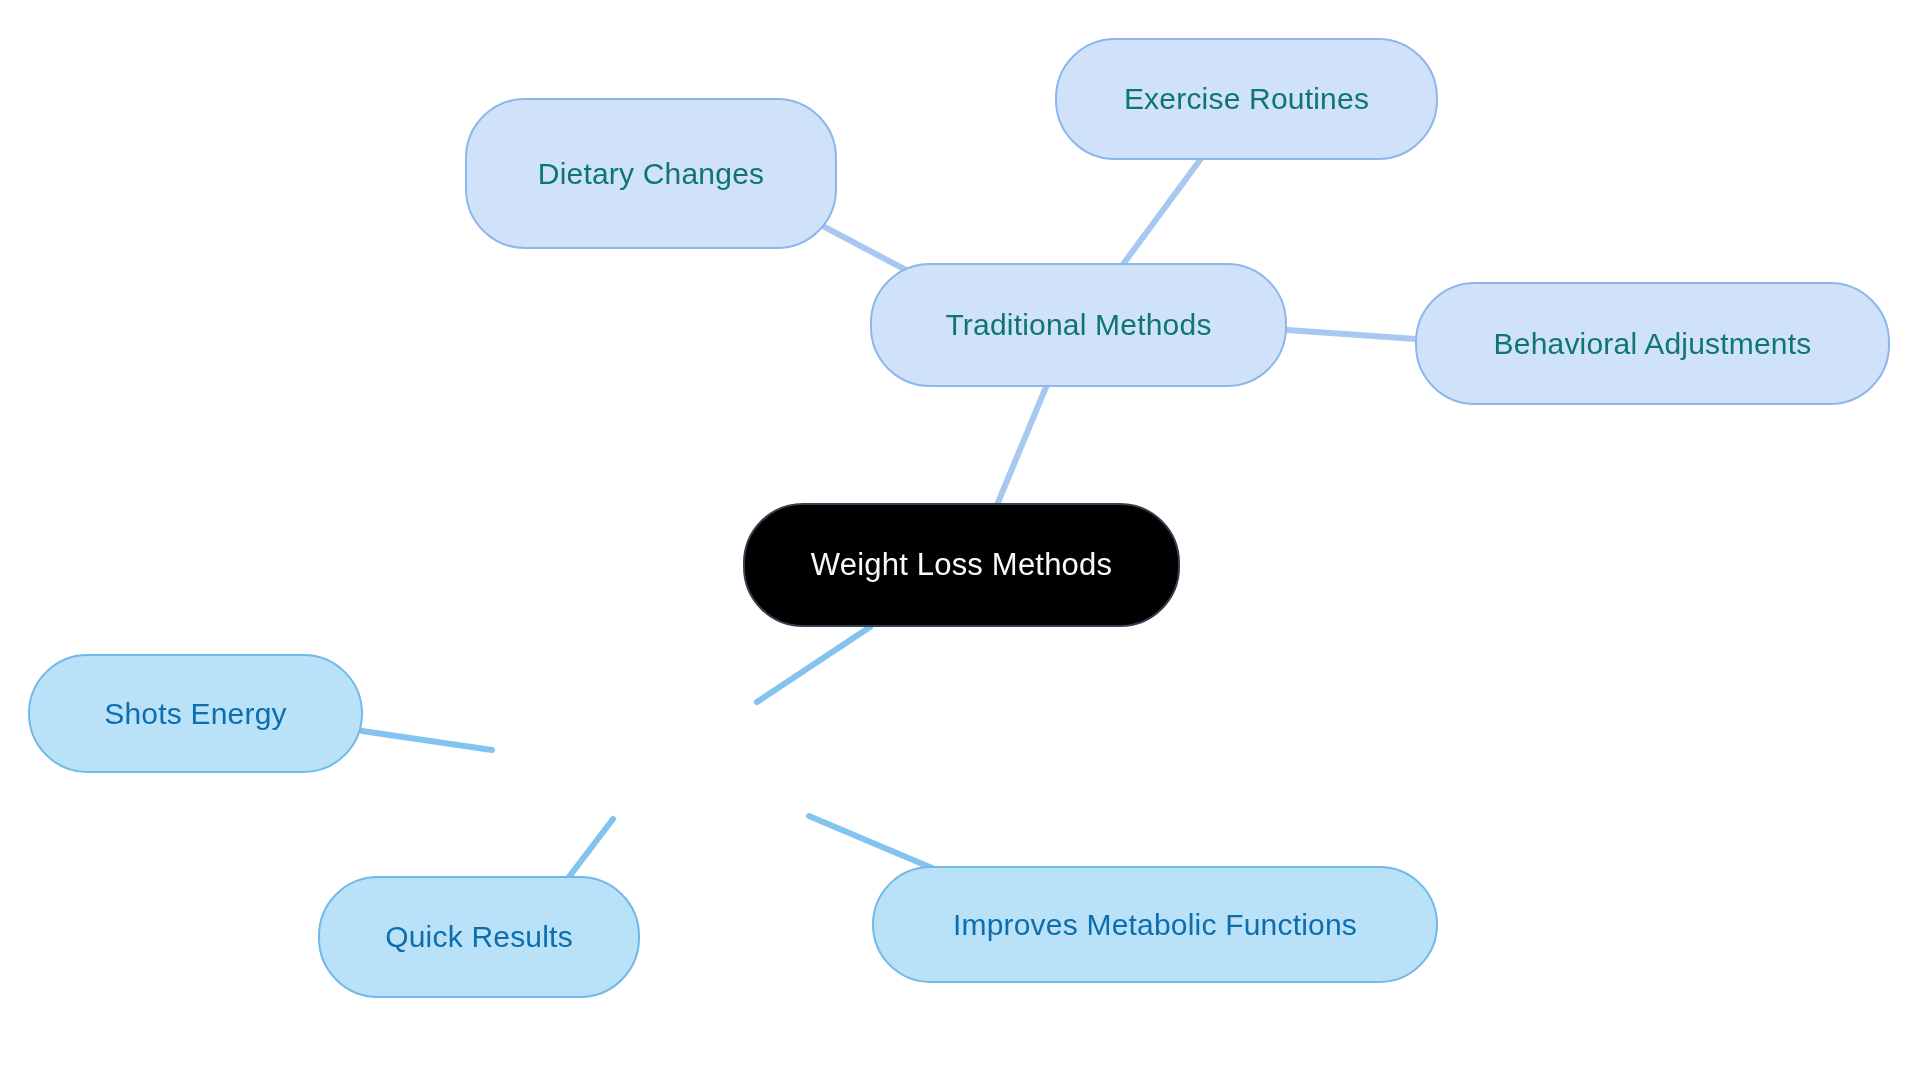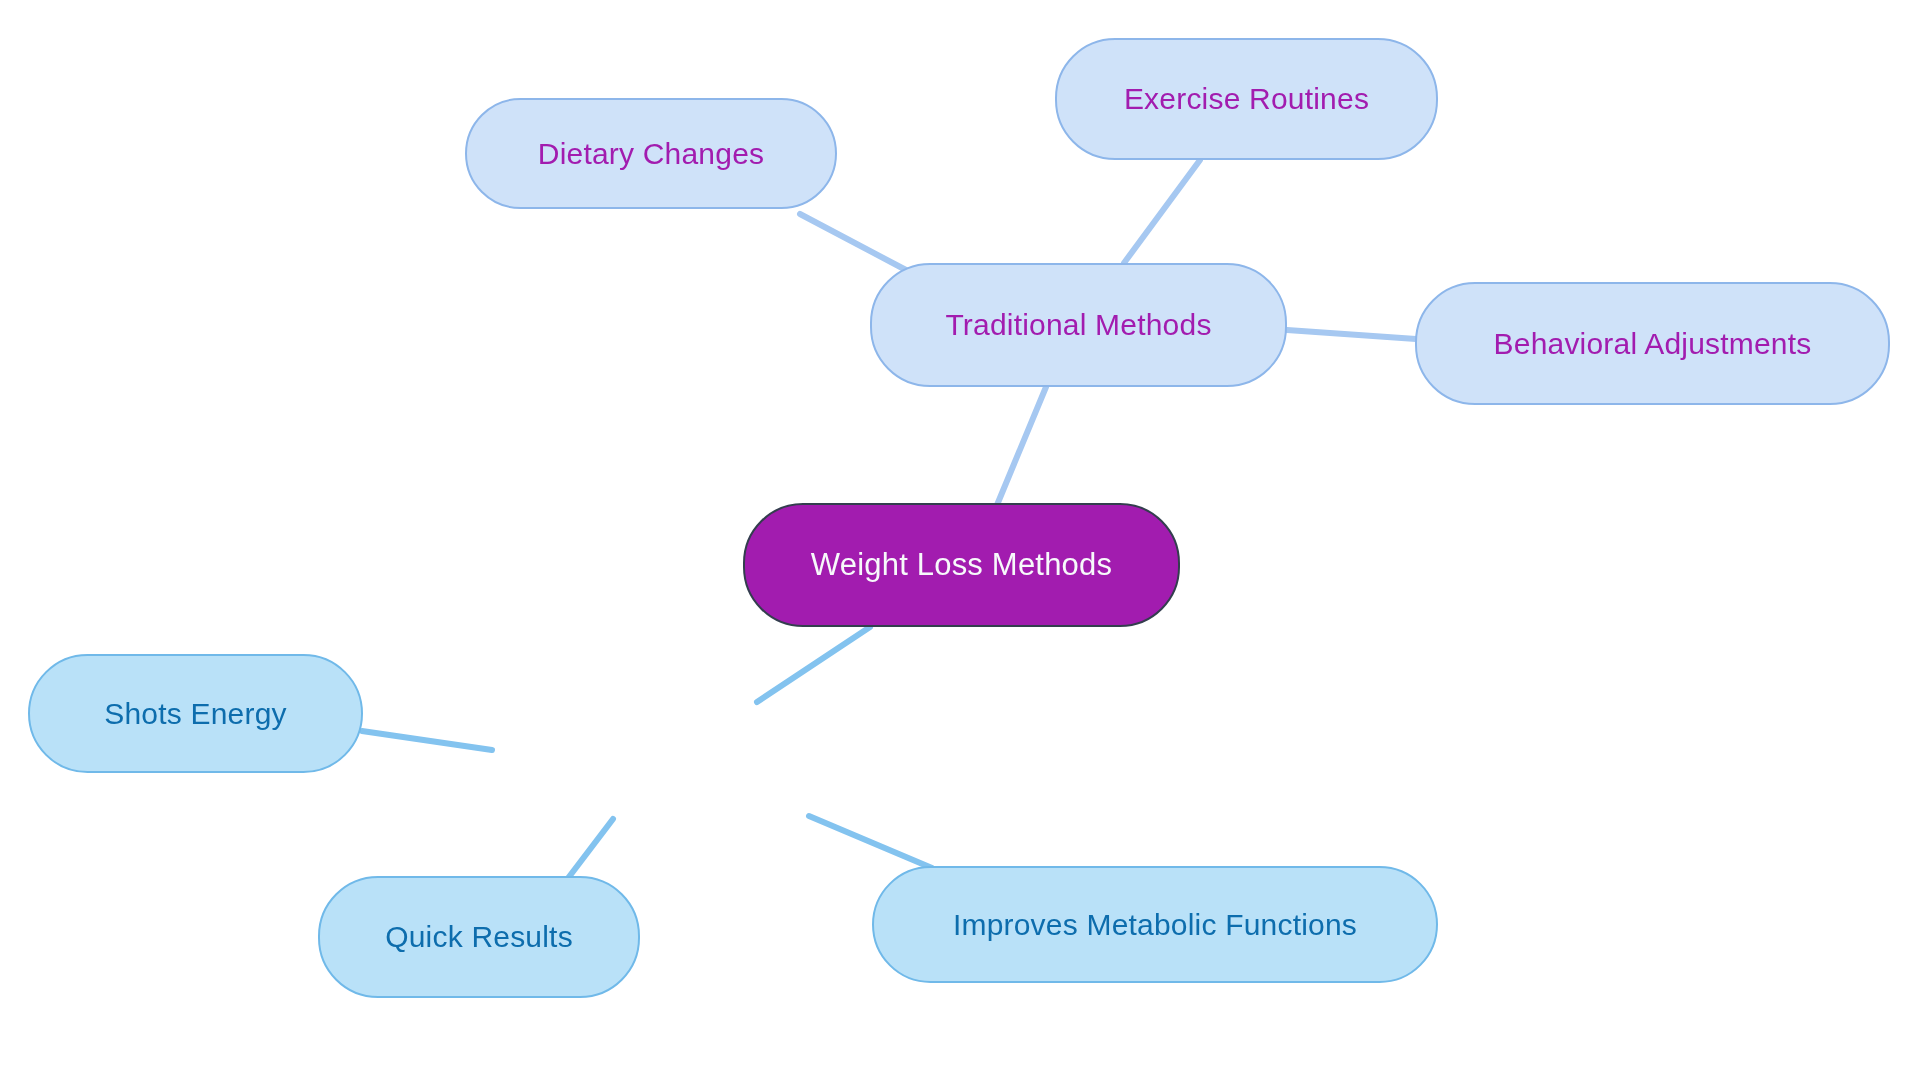--- a/index.html
+++ b/index.html
@@ -34,39 +34,39 @@
     box-sizing: border-box;
     font-size: 30px;
     letter-spacing: 0.2px;
     white-space: nowrap;
     cursor: default;
   }
   
   .node.trad {
     background: #cfe2f9;
     border: 2px solid #8db6ea;
-    color: #a21caf;
+    color: #0f766e;
   }
   
   .node.vitd {
     background: #b9e1f8;
     border: 2px solid #70b9e9;
     color: #0d6dad;
   }
   
   .node.central {
-    background: #a21caf;
+    background: #000000;
     border: 2px solid #333e4e;
     color: #f7f9fb;
     font-size: 31px;
   }
   
   #node-central     { left: 743px;  top: 503px; width: 437px; height: 124px; }
   #node-traditional { left: 870px;  top: 263px; width: 417px; height: 124px; }
-  #node-dietary     { left: 465px;  top: 98px;  width: 372px; height: 111px; }
+  #node-dietary     { left: 465px;  top: 98px;  width: 372px; height: 151px; }
   #node-exercise    { left: 1055px; top: 38px;  width: 383px; height: 122px; }
   #node-behavioral  { left: 1415px; top: 282px; width: 475px; height: 123px; }
   #node-vitamind    { left: 490px;  top: 700px; width: 357px; height: 122px; }
   #node-boosts      { left: 28px;   top: 654px; width: 335px; height: 119px; }
   #node-quick       { left: 318px;  top: 876px; width: 322px; height: 122px; }
   #node-improves    { left: 872px;  top: 866px; width: 566px; height: 117px; }
 
   .edge-trad { stroke: #a6c8f1; stroke-width: 6; stroke-linecap: round; }
   .edge-vitd { stroke: #83c3ef; stroke-width: 6; stroke-linecap: round; }
 </style>

